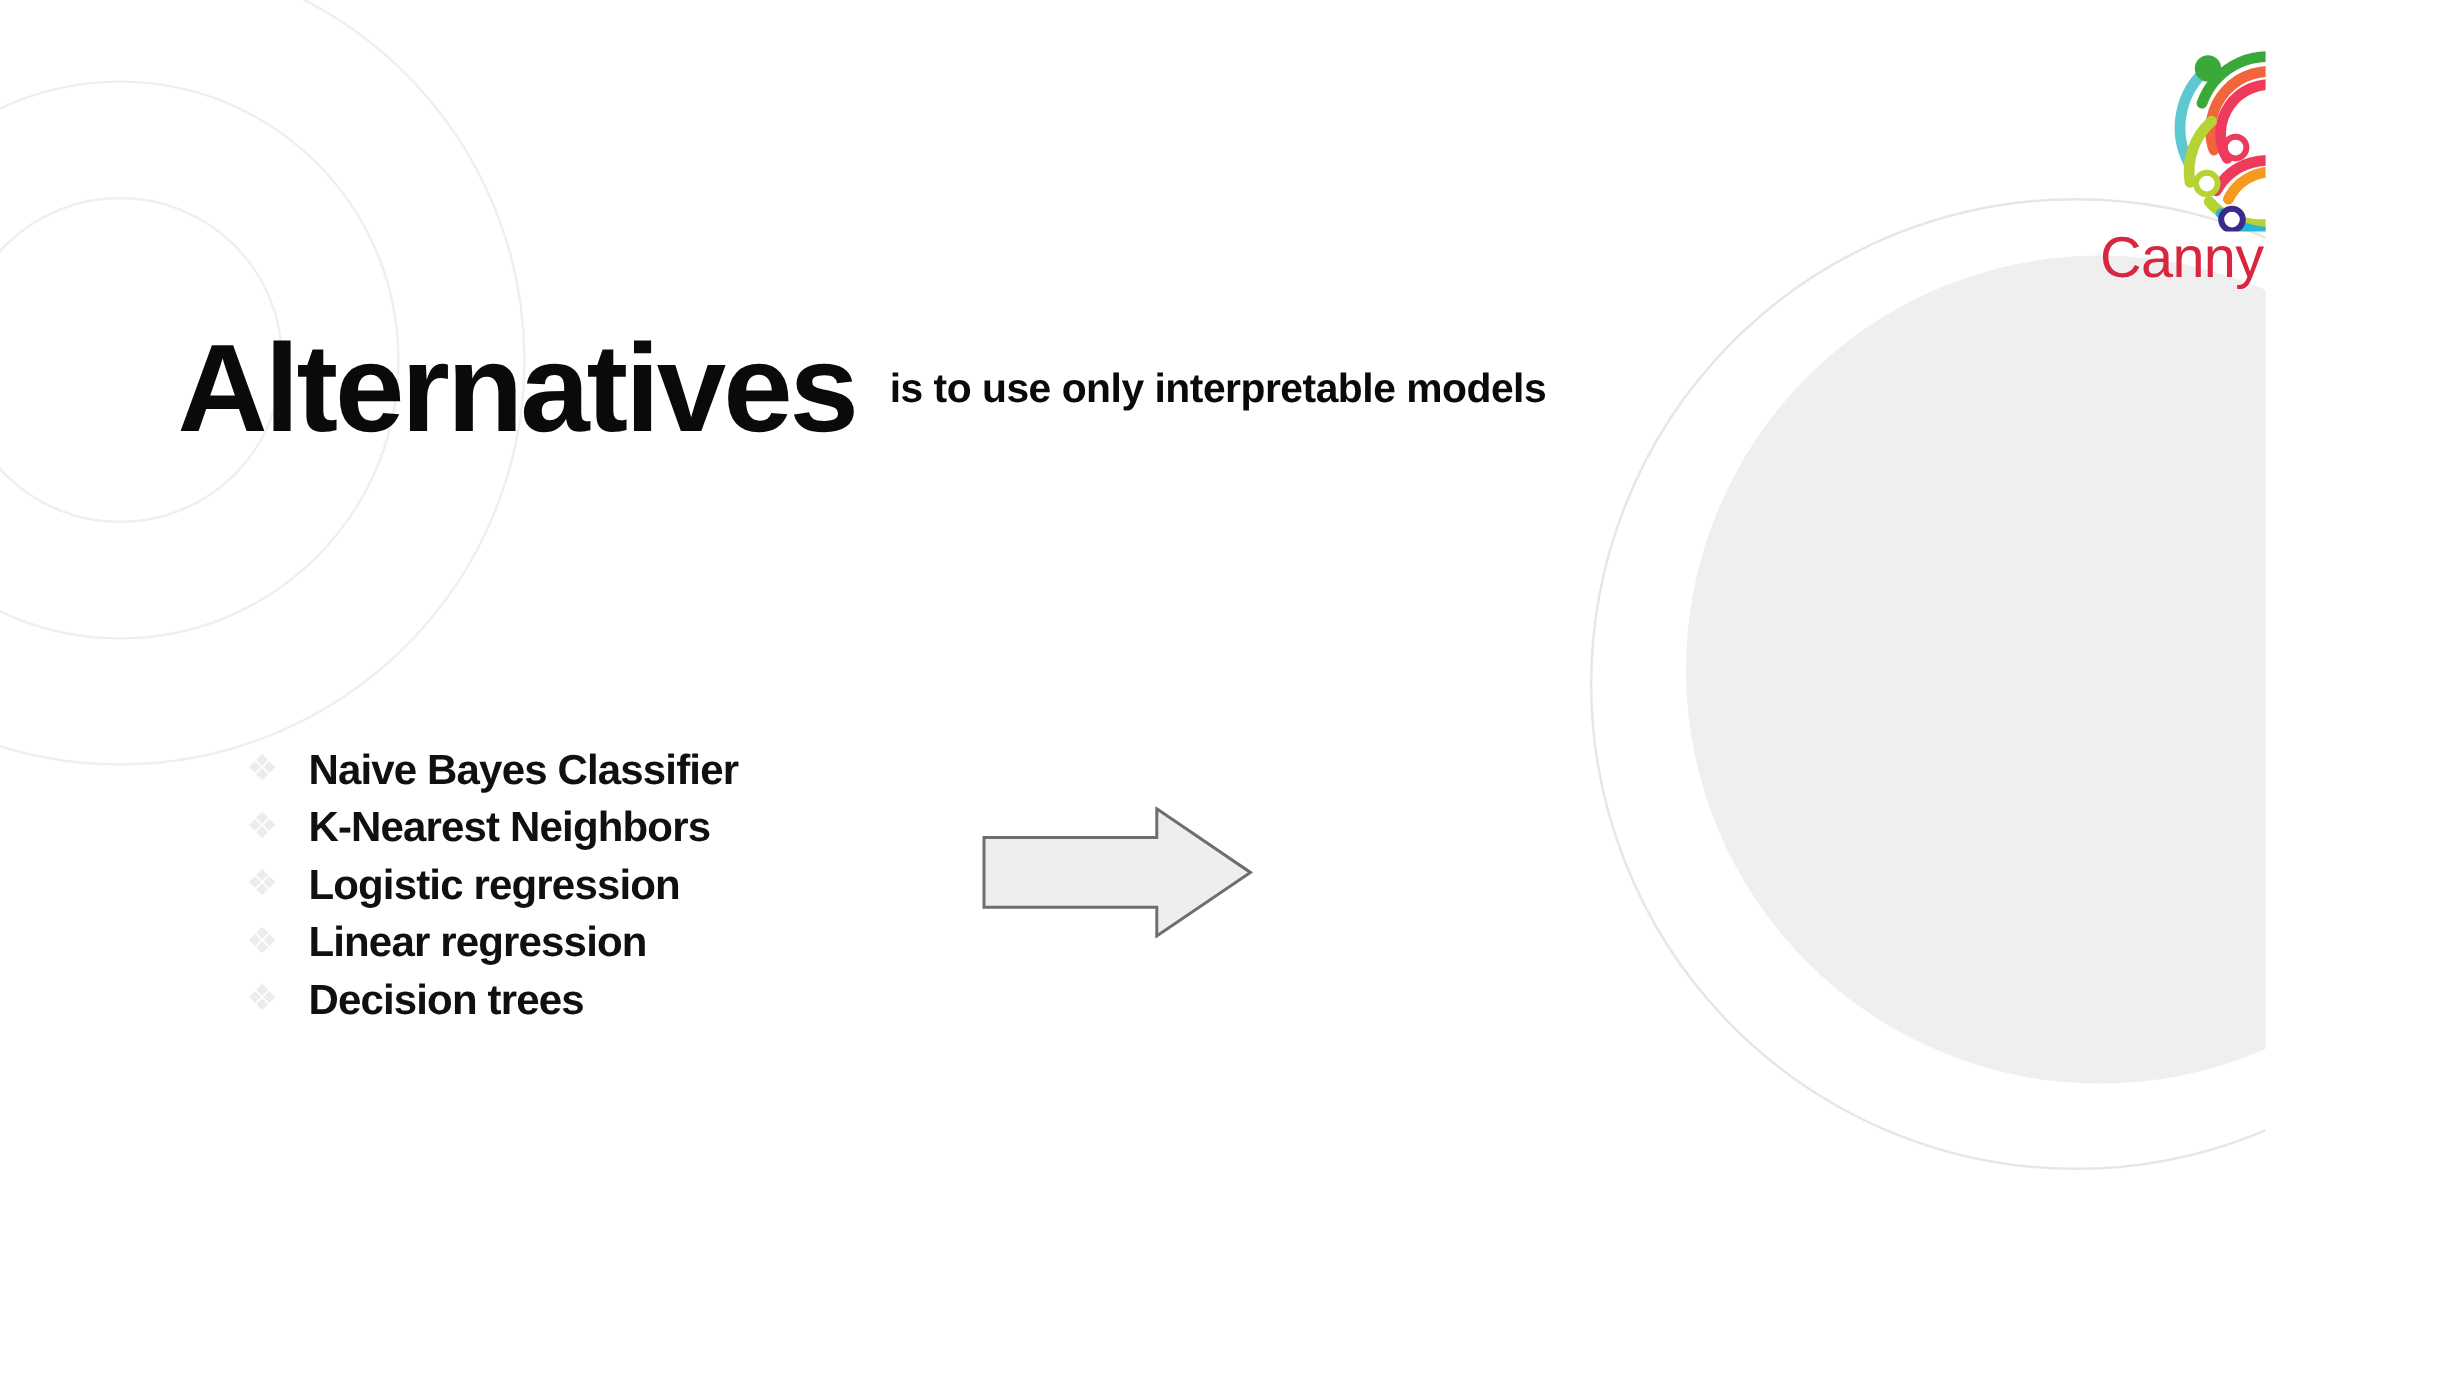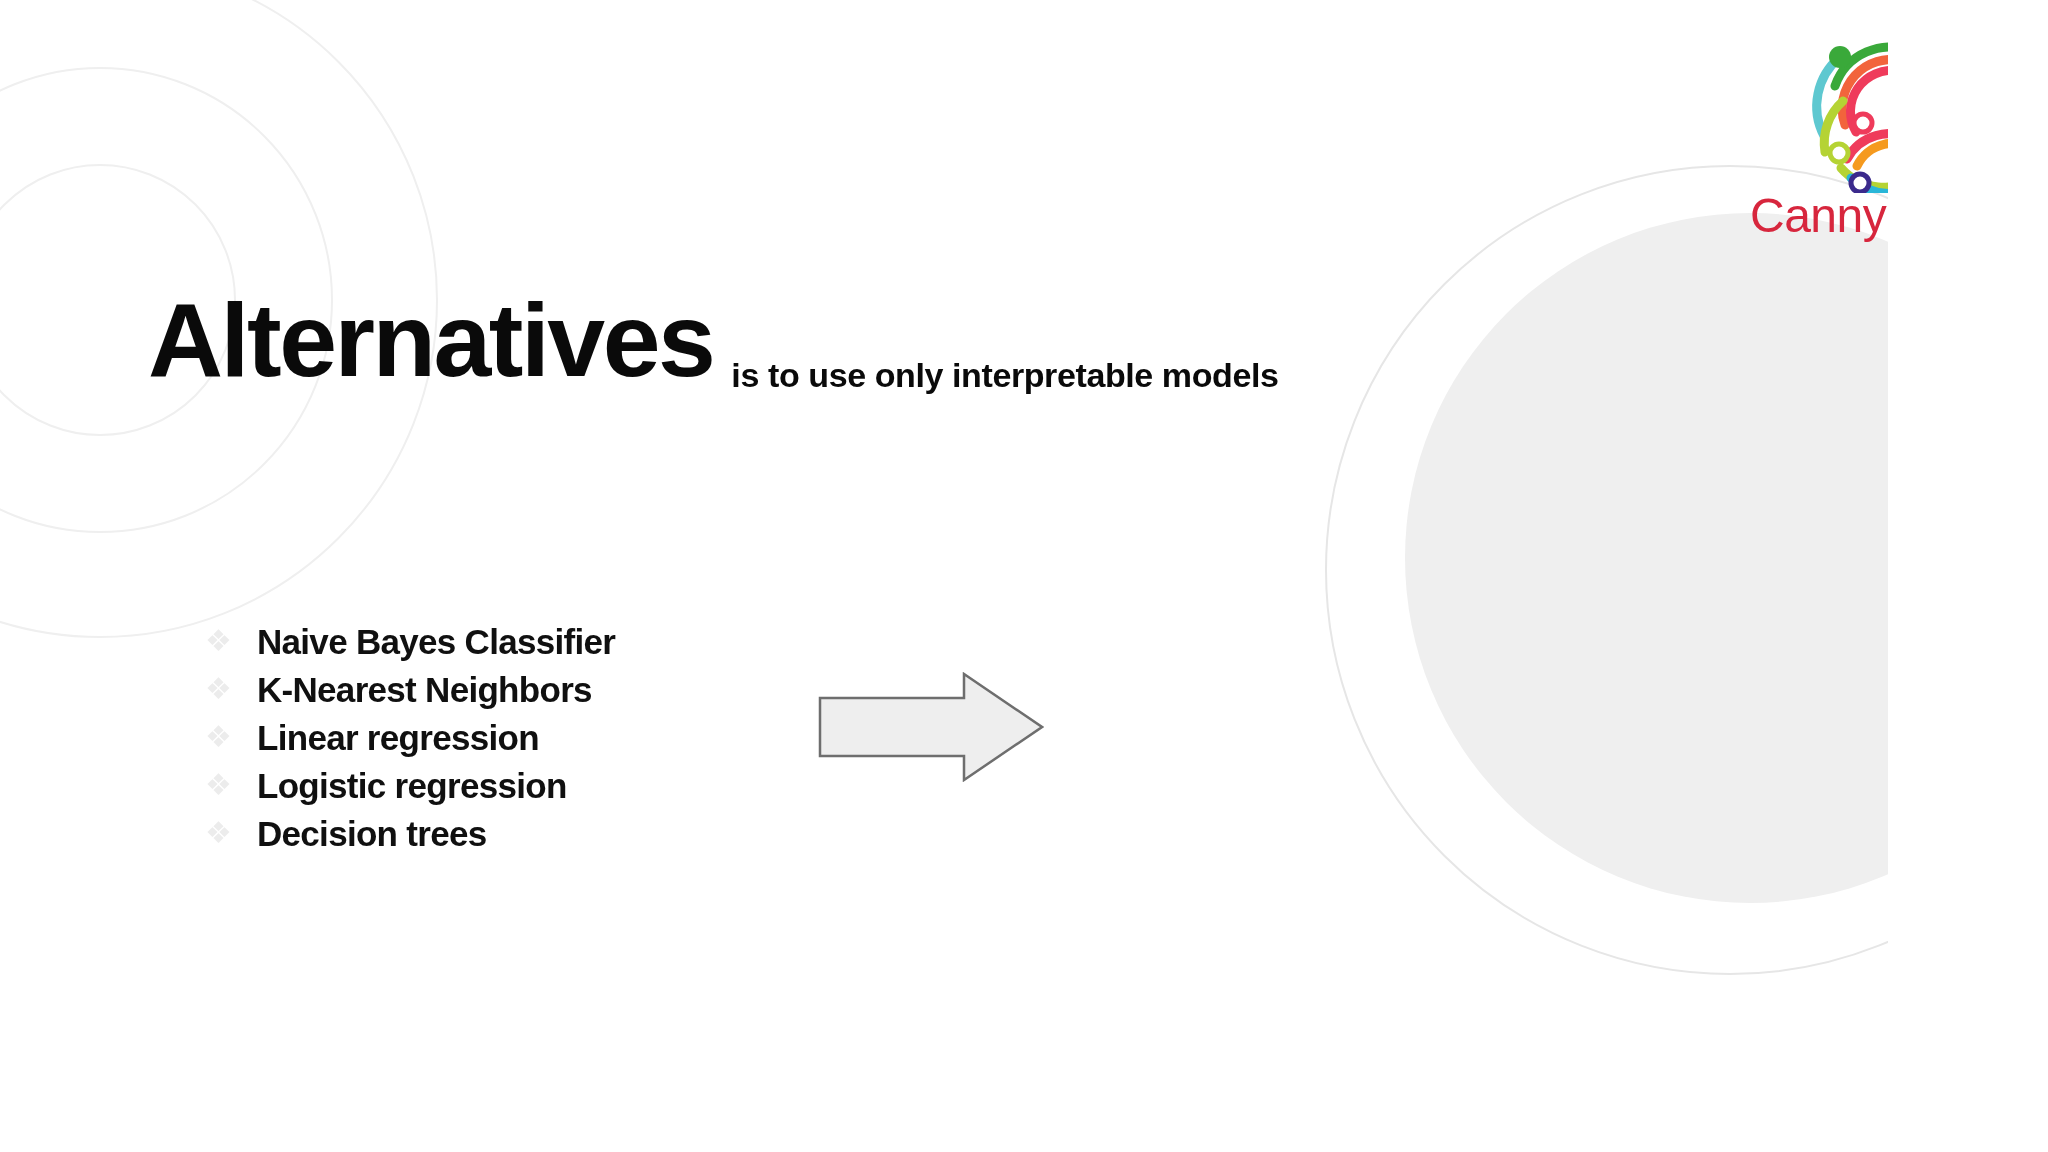--- a/index.html
+++ b/index.html
@@ -74,38 +74,38 @@
     padding-left: 8px;
     box-sizing: border-box;
   }
   .logo-canny { color: #d7263d; }
   .logo-edge  { color: #121212; }
 
   
   .headline-row {
     position: absolute;
     left: 148px;
-    top: 288px;
+    top: 272px;
     display: flex;
-    align-items: flex-end;
+    align-items: center;
     white-space: nowrap;
   }
   .headline-main {
     font-size: 104px;
     font-weight: 800;
     color: #0a0a0a;
     letter-spacing: -2.5px;
     line-height: 1;
   }
   .headline-sub {
     font-size: 34px;
     font-weight: 700;
     color: #0a0a0a;
     letter-spacing: -0.4px;
-    margin-left: 18px;
+    margin-left: 28px;
     line-height: 1;
   }
 
   
   .bullet-list {
     position: absolute;
     left: 205px;
     top: 617px;
     list-style: none;
     margin: 0;
@@ -228,25 +228,25 @@
     <li class="bullet-item">
       <span class="bullet-marker">❖</span>
       <span class="bullet-label">Naive Bayes Classifier</span>
     </li>
     <li class="bullet-item">
       <span class="bullet-marker">❖</span>
       <span class="bullet-label">K-Nearest Neighbors</span>
     </li>
     <li class="bullet-item">
       <span class="bullet-marker">❖</span>
+      <span class="bullet-label">Logistic regression</span>
+    </li>
+    <li class="bullet-item">
+      <span class="bullet-marker">❖</span>
       <span class="bullet-label">Linear regression</span>
-    </li>
-    <li class="bullet-item">
-      <span class="bullet-marker">❖</span>
-      <span class="bullet-label">Logistic regression</span>
     </li>
     <li class="bullet-item">
       <span class="bullet-marker">❖</span>
       <span class="bullet-label">Decision trees</span>
     </li>
   </ul>
 
   <svg class="arrow-shape" viewBox="0 0 226 110">
     <polygon points="2,26 146,26 146,2 224,55 146,108 146,84 2,84" fill="#eeeeee" stroke="#6e6e6e" stroke-width="2.5" stroke-linejoin="miter"></polygon>
   </svg>

